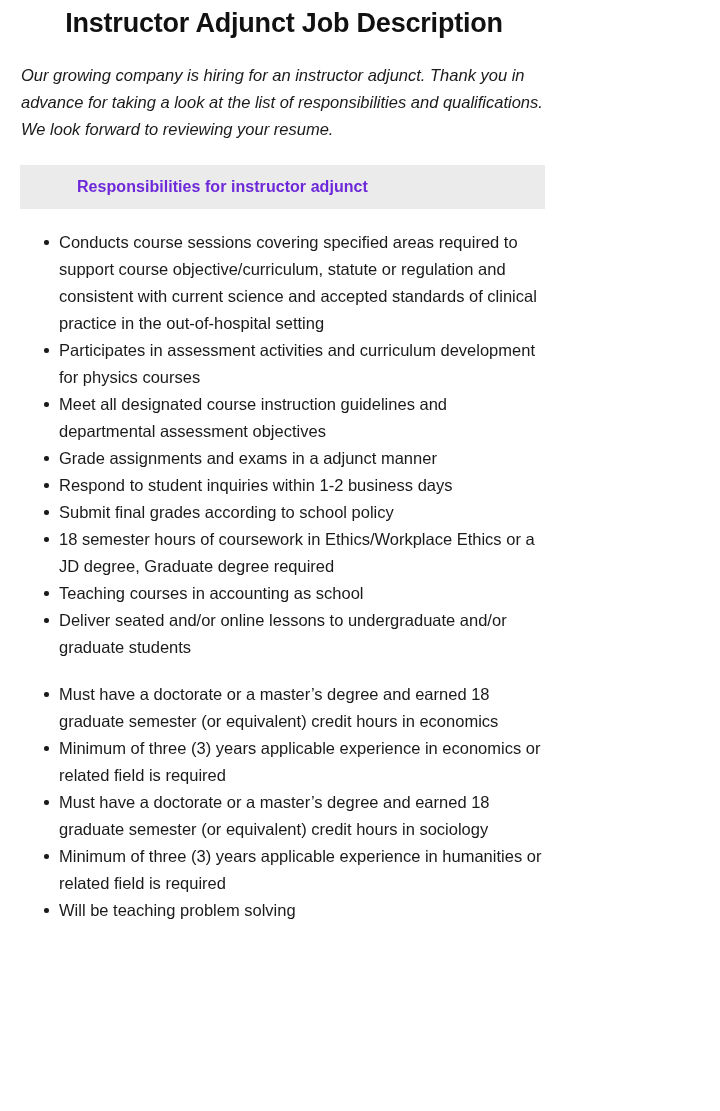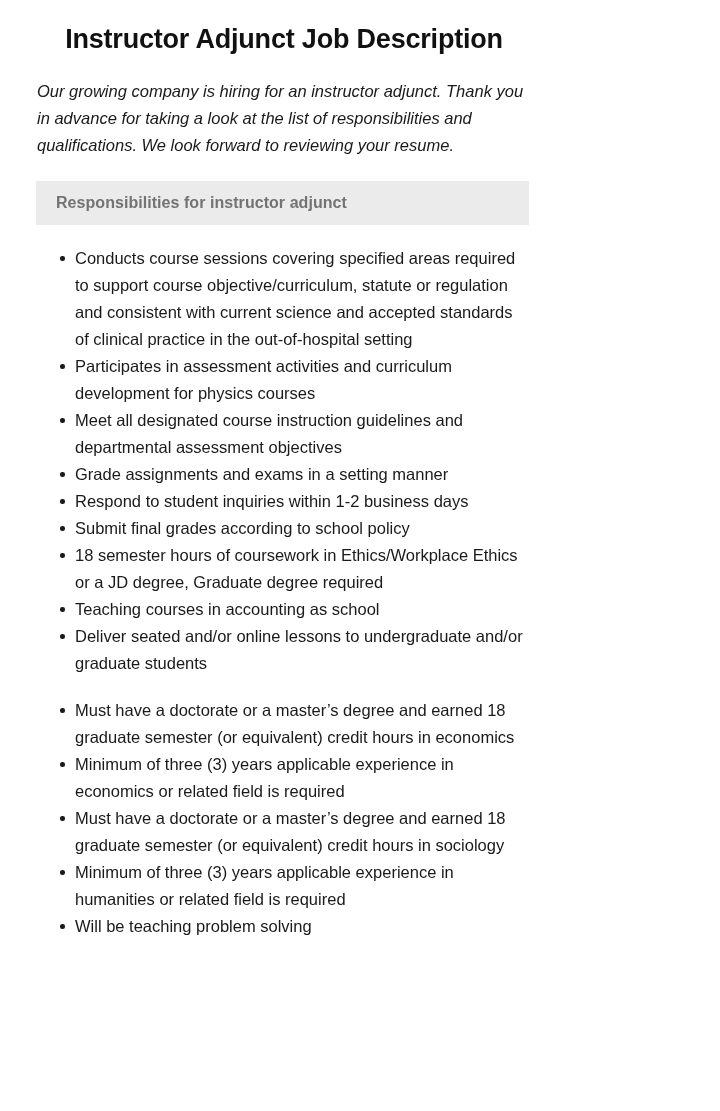--- a/index.html
+++ b/index.html
@@ -11,21 +11,21 @@
   body {
     width: 720px;
     min-height: 1111px;
     font-family: "Liberation Sans", "DejaVu Sans", sans-serif;
     color: #1a1a1a;
     -webkit-font-smoothing: antialiased;
   }
 
   .page {
     width: 568px;
-    padding: 16px;
+    padding: 0;
     position: relative;
   }
 
   .doc-title {
     margin: 0;
     padding: 4px 20px 0 20px;
     text-align: center;
     font-size: 27px;
     font-weight: bold;
     line-height: 38px;
@@ -52,22 +52,23 @@
     background: #ebebeb;
     height: 44px;
     display: flex;
     align-items: center;
     padding: 0 0 0 20px;
   }
 
   .section-header .section-title {
     font-size: 16px;
     font-weight: bold;
-    color: #737373;
+    color: #6d28d9;
     letter-spacing: 0.05px;
+    margin-left: 37px;
   }
 
   ul.bullets {
     list-style: none;
     margin: 0;
     padding: 20px 22px 0 0;
   }
 
   ul.bullets li {
     position: relative;
@@ -112,21 +113,21 @@
       <li>
         <span class="bullet-dot"></span>
         <span>Participates in assessment activities and curriculum development for physics courses</span>
       </li>
       <li>
         <span class="bullet-dot"></span>
         <span>Meet all designated course instruction guidelines and departmental assessment objectives</span>
       </li>
       <li>
         <span class="bullet-dot"></span>
-        <span>Grade assignments and exams in a setting manner</span>
+        <span>Grade assignments and exams in a adjunct manner</span>
       </li>
       <li>
         <span class="bullet-dot"></span>
         <span>Respond to student inquiries within 1-2 business days</span>
       </li>
       <li>
         <span class="bullet-dot"></span>
         <span>Submit final grades according to school policy</span>
       </li>
       <li>

